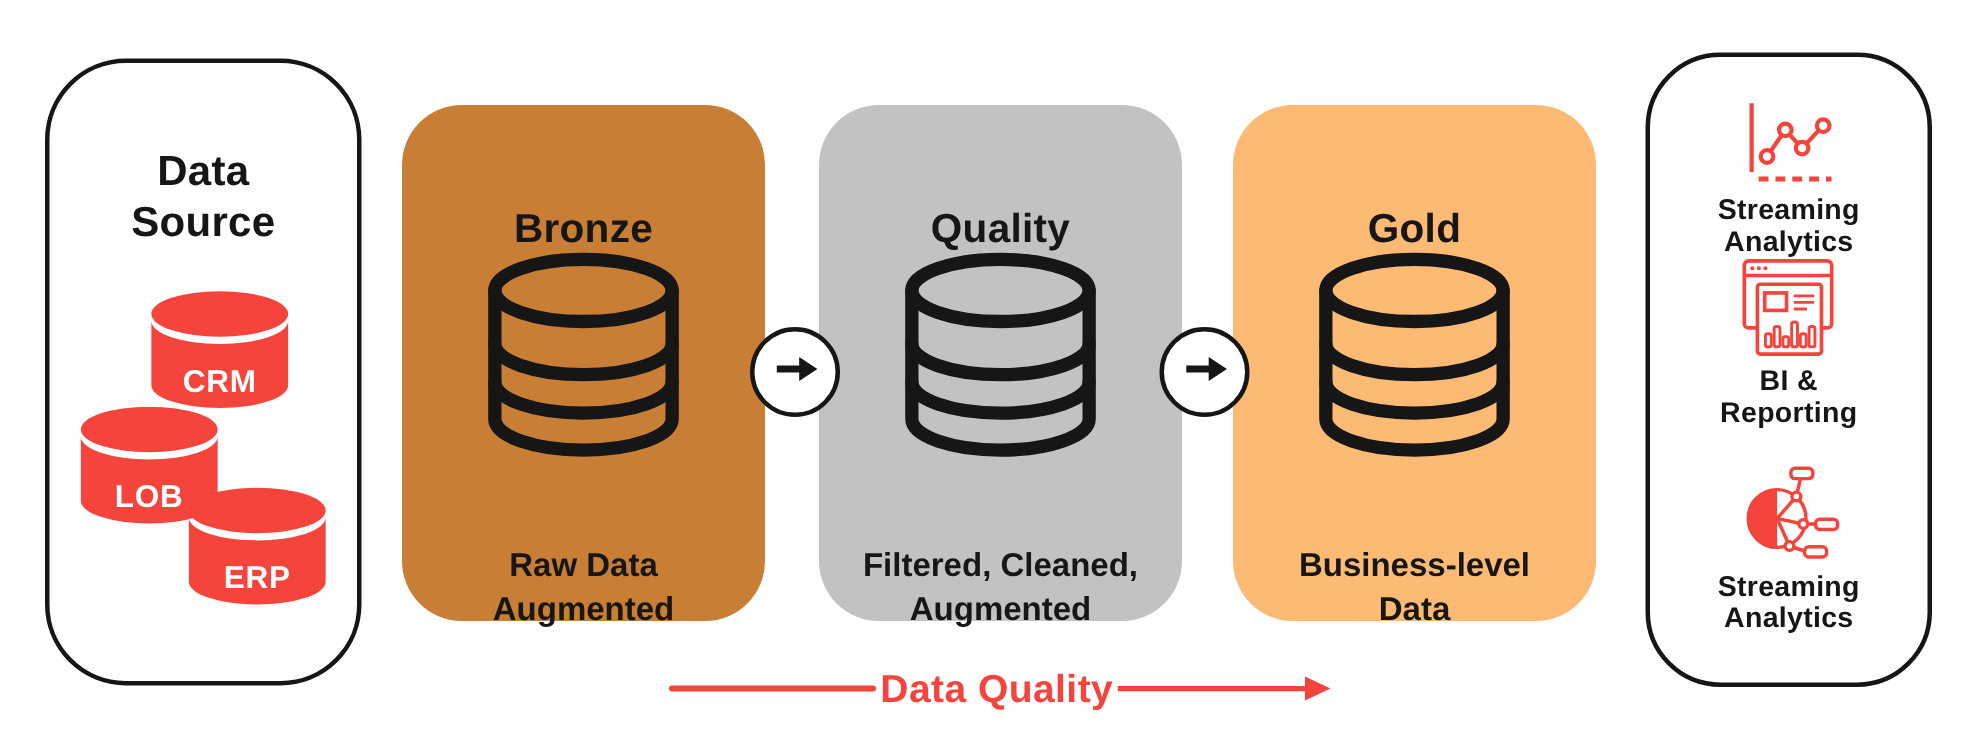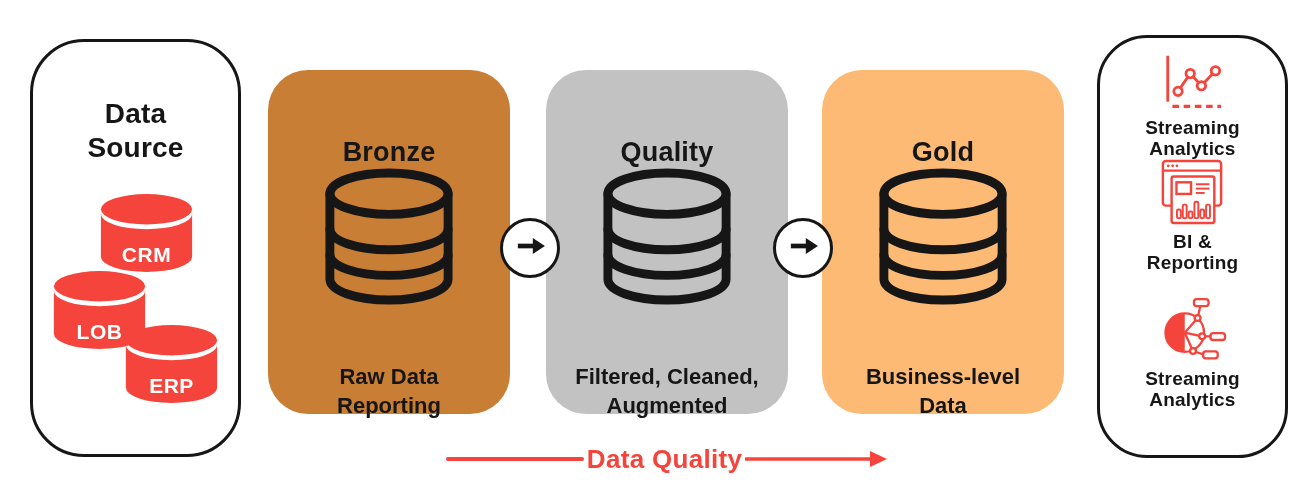--- a/index.html
+++ b/index.html
@@ -20,21 +20,21 @@
 
   
   .io-panel{
     position:absolute;
     background:var(--panel-bg);
     border:3px solid var(--ink);
     box-sizing:border-box;
   }
   .panel-left{left:30px;top:39px;width:211px;height:418px;border-radius:54px;}
   .panel-right{left:1097px;top:35px;width:191px;height:423px;border-radius:50px;
-    display:flex;flex-direction:column;align-items:center;padding-top:15px;}
+    display:flex;flex-direction:column;align-items:center;padding-top:28px;}
 
   .ds-title{
     position:absolute;top:32px;left:0;right:0;
     text-align:center;font-size:28px;font-weight:600;line-height:34px;
     letter-spacing:.2px;
   }
 
   
   .cyl{position:absolute;width:95px;height:80px;}
   .cyl svg{display:block;width:95px;height:80px;}
@@ -141,21 +141,21 @@
     <h3 class="m-title">Bronze</h3>
     <span class="m-icon">
       <svg viewBox="0 0 134 140" fill="none" stroke="currentColor" stroke-width="9" stroke-linecap="round" xmlns="http://www.w3.org/2000/svg">
         <ellipse cx="67" cy="26" rx="60" ry="21"></ellipse>
         <path d="M7 26 L7 113 A60 21 0 0 0 127 113 L127 26"></path>
         <path d="M7 62 A60 21 0 0 0 127 62"></path>
         <path d="M7 88 A60 21 0 0 0 127 88"></path>
       </svg>
     </span>
     <p class="m-caption pre">Raw Data
-Reporting</p>
+Augmented</p>
   </section>
 
   <div class="flow-circle flow-1">
     <span>
       <svg viewBox="0 0 36 30" xmlns="http://www.w3.org/2000/svg">
         <line x1="5" y1="15" x2="23" y2="15" stroke="#161616" stroke-width="5"></line>
         <path d="M21 6.5 L34 15 L21 23.5 Z" fill="#161616"></path>
       </svg>
     </span>
   </div>

